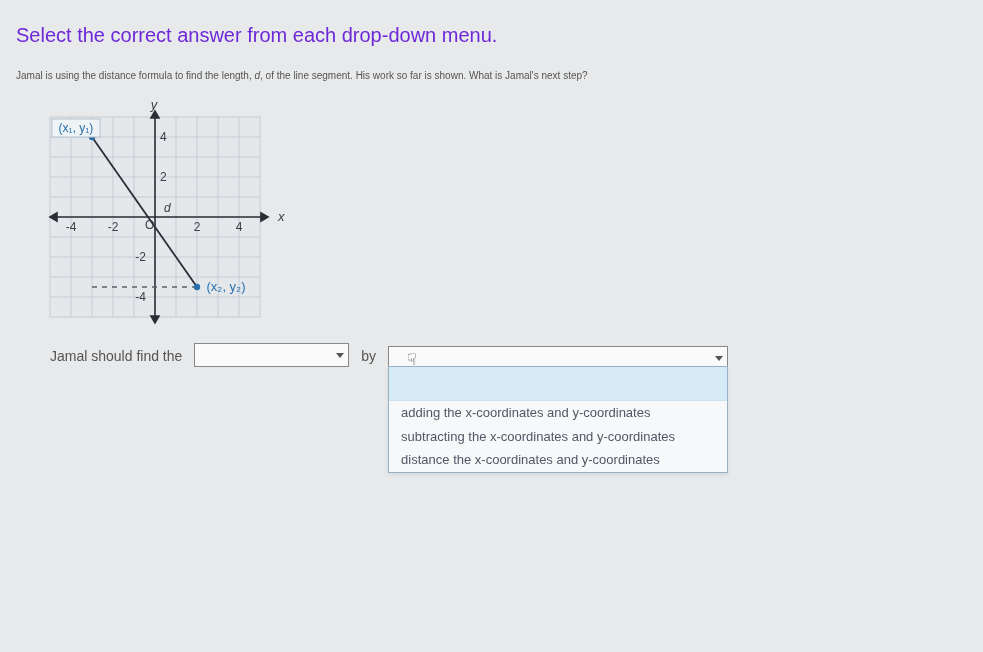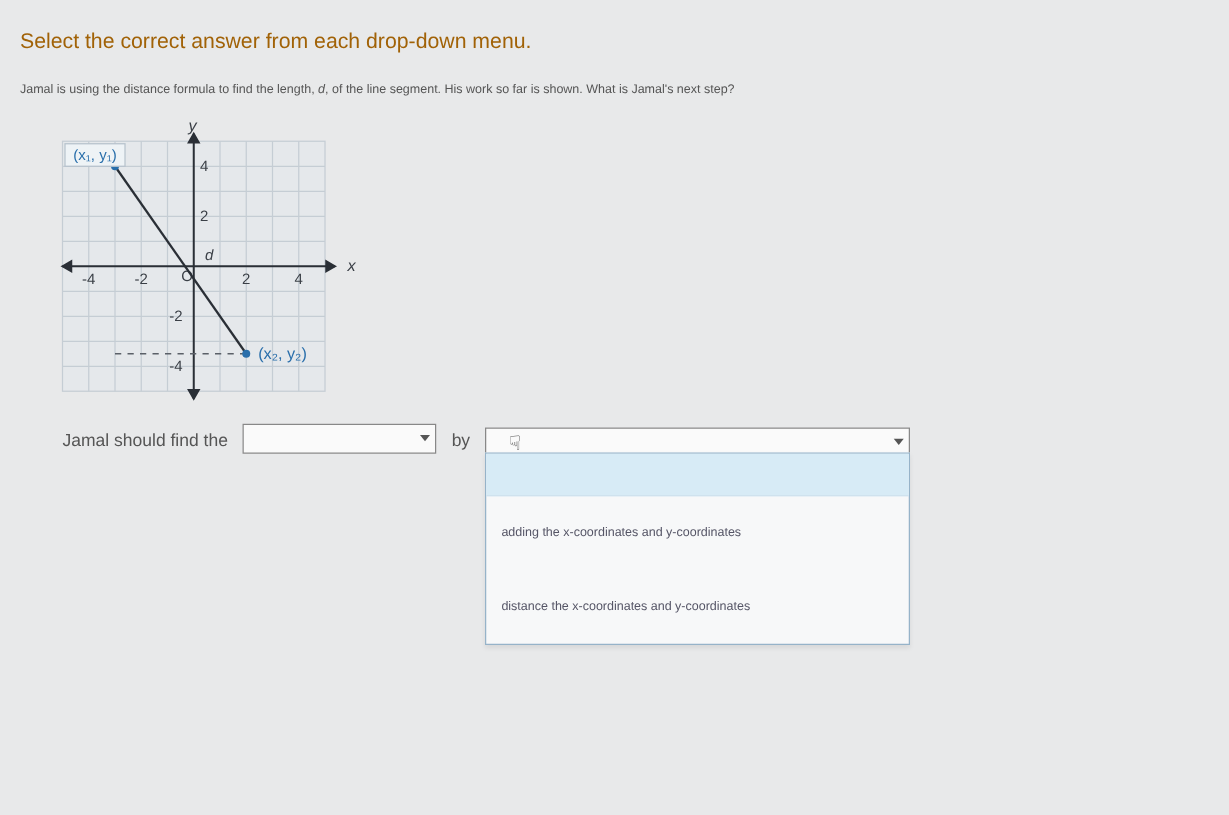--- a/index.html
+++ b/index.html
@@ -6,21 +6,21 @@
     body {
       font-family: Arial, Helvetica, sans-serif;
       background: #e8e9ea;
       width: 983px;
       height: 652px;
       padding: 20px 16px;
       color: #444;
       font-size: 14px;
       line-height: 1.5;
     }
-    .instruction { margin-bottom: 18px; font-size: 17px; color: #a16207; }
+    .instruction { margin-bottom: 18px; font-size: 20px; color: #6d28d9; }
     .question { margin-bottom: 16px; font-size: 10px; color: #555; }
     .question em { font-style: italic; }
     .graph-wrap { margin: 10px 0 14px 14px; }
     svg { display: block; }
     .answer-row {
       display: flex;
       align-items: flex-start;
       gap: 12px;
       margin-left: 34px;
       font-size: 14px;
@@ -59,22 +59,22 @@
       border: 1px solid #96b3c9;
       box-shadow: 0 2px 4px rgba(0,0,0,0.08);
       z-index: 5;
     }
     .option-blank {
       height: 34px;
       background: #d7ebf6;
       border-bottom: 1px solid #cfe2ee;
     }
     .option-item {
-      padding: 22px 12px;
-      font-size: 10px;
+      padding: 2px 12px;
+      font-size: 13px;
       color: #556;
       cursor: pointer;
     }
     .cursor-hand {
       position: absolute;
       top: 1px; left: 18px;
       font-size: 16px;
       color: #555;
       pointer-events: none;
     }
@@ -170,16 +170,17 @@
 
   <div class="group-large">
     <div class="dropdown large">
       <span></span>
       <span class="caret"></span>
       <span class="cursor-hand">☟</span>
     </div>
     <div class="options-popup">
       <div class="option-blank"></div>
       <div class="option-item">adding the x-coordinates and y-coordinates</div>
+      <div class="option-item">subtracting the x-coordinates and y-coordinates</div>
       <div class="option-item">distance the x-coordinates and y-coordinates</div>
     </div>
   </div>
 </div>
 
 </body></html>

